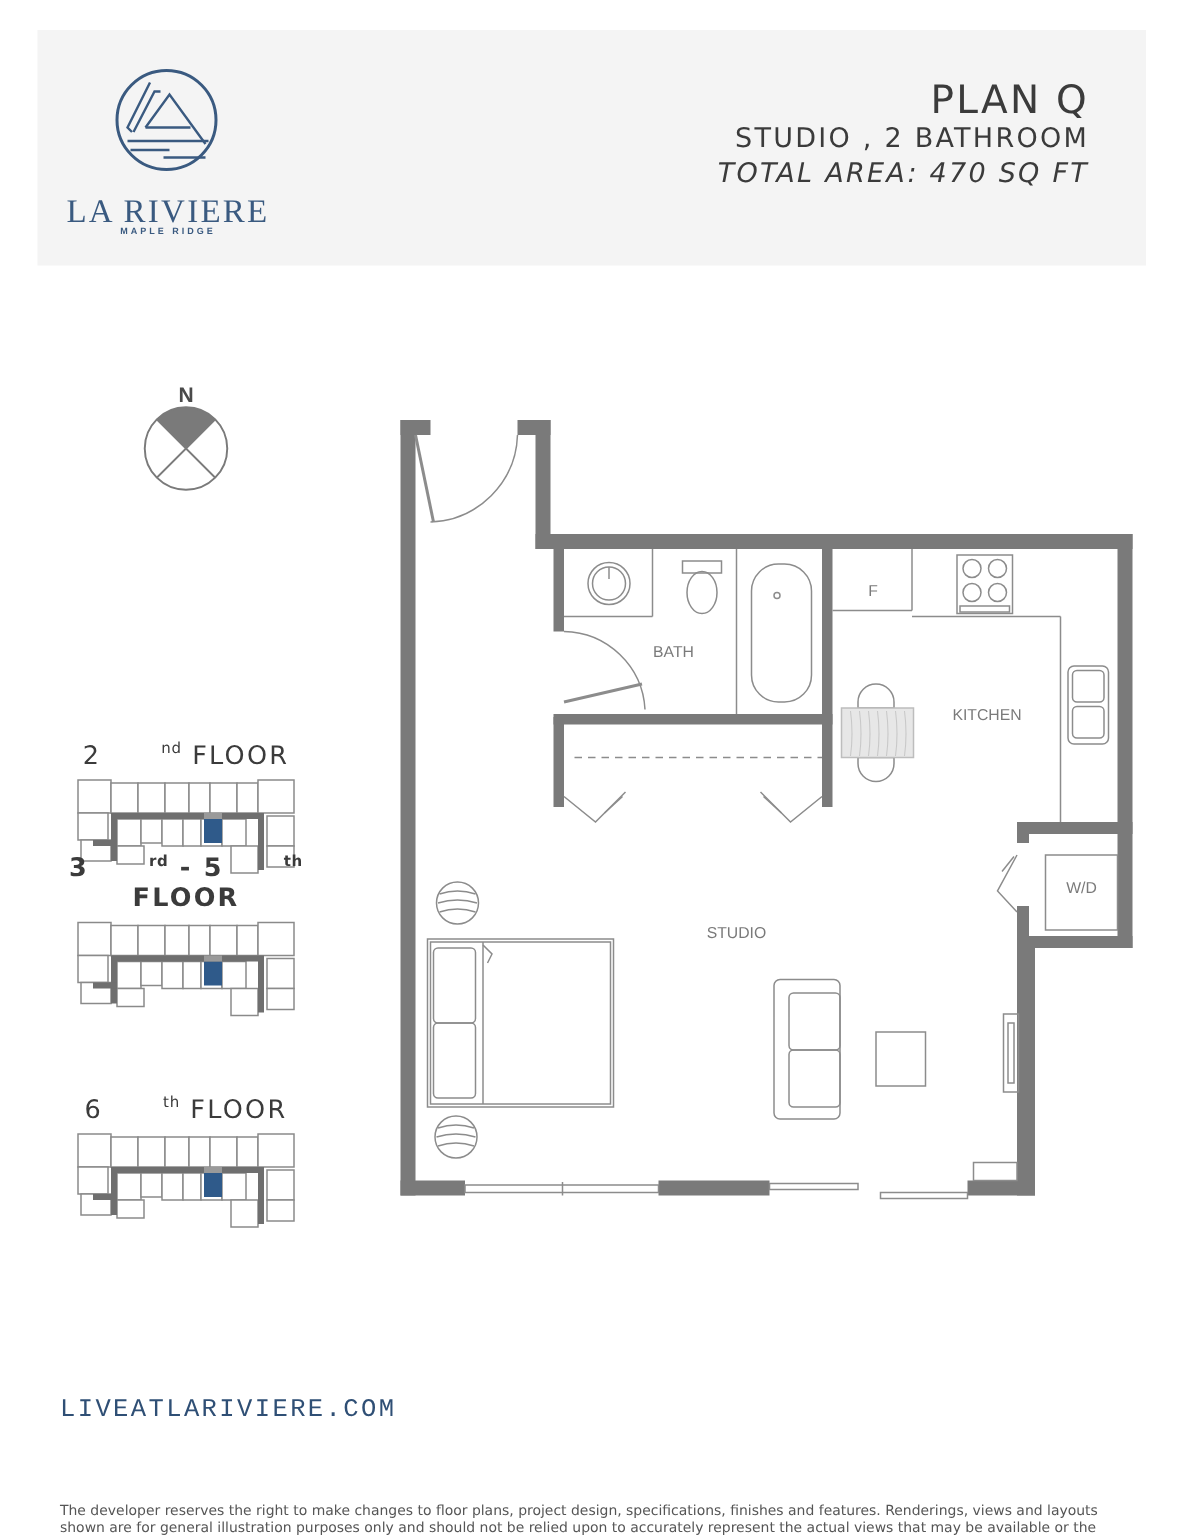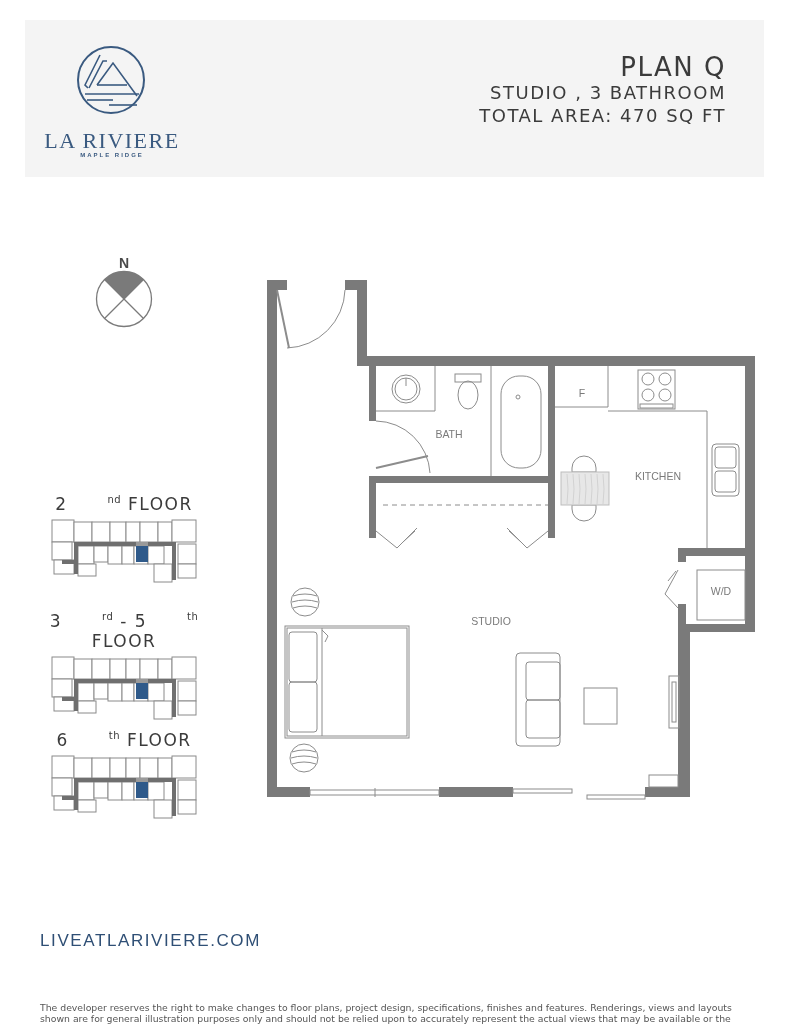--- a/index.html
+++ b/index.html
@@ -25,20 +25,21 @@
       position: absolute; right: 63px; top: 52px; font-size: 26px; letter-spacing: 1.5px; color: #3b3b3b;
       font-family: "DejaVu Sans", sans-serif; font-weight: normal;
     }
     .plan-sub1 {
       position: absolute; right: 63px; top: 82px; font-size: 18px; letter-spacing: 1.5px; color: #3b3b3b;
       font-family: "DejaVu Sans", sans-serif;
     }
     .plan-sub2 {
       position: absolute; right: 63px; top: 105px; font-size: 18px; letter-spacing: 1.5px; color: #3b3b3b;
       font-family: "DejaVu Sans", sans-serif;
+      font-style: italic;
     }
 
     .compass { position: absolute; left: 94px; top: 255px; width: 60px; height: 72px; }
     .compass-n {
       position: absolute; left: 0; top: 0; width: 60px; text-align: center; font-size: 14px;
       font-weight: bold; color: #4a4a4a;
     }
     .compass svg { position: absolute; left: 1px; top: 15px; }
 
     .floor-key { position: absolute; left: 44px; width: 160px; }
@@ -46,21 +47,21 @@
       width: 160px; text-align: center; font-size: 17px; letter-spacing: 1.5px; color: #3b3b3b;
       font-family: "DejaVu Sans", sans-serif;
     }
     .floor-label sup { font-size: 10px; vertical-align: 7px; letter-spacing: 0.5px; padding-left: 40px; }
     .floor-map { display: block; margin-left: 6px; margin-top: 4px; }
 
     .floorplan { position: absolute; left: 265px; top: 278px; }
 
     .website {
       position: absolute; left: 40px; top: 931px; font-size: 17px; letter-spacing: 1.6px;
-      color: #2f4f75; font-family: Liberation Sans, sans-serif;
+      color: #2f4f75; font-family: Liberation Mono, monospace;
     }
     .disclaimer {
       position: absolute; left: 40px; top: 1002px; width: 700px; font-size: 9.3px; line-height: 11px;
       color: #555555; font-family: "DejaVu Sans", sans-serif;
     }
   </style>
 </head>
 <body>
 
 <div class="header-band"></div>
@@ -74,21 +75,21 @@
     <line x1="46" y1="52" x2="76" y2="52" stroke="#3a5a80" stroke-width="1.6"></line>
     <line x1="34" y1="61" x2="88" y2="61" stroke="#3a5a80" stroke-width="1.6"></line>
     <line x1="36" y1="67" x2="62" y2="67" stroke="#3a5a80" stroke-width="1.6"></line>
     <line x1="58" y1="72" x2="86" y2="72" stroke="#3a5a80" stroke-width="1.6"></line>
   </svg>
   <div class="brand-name">LA RIVIERE</div>
   <div class="brand-sub">MAPLE RIDGE</div>
 </div>
 
 <div class="plan-title">PLAN Q</div>
-<div class="plan-sub1">STUDIO , 3 BATHROOM</div>
+<div class="plan-sub1">STUDIO , 2 BATHROOM</div>
 <div class="plan-sub2">TOTAL AREA: 470 SQ FT</div>
 
 <div class="compass">
   <div class="compass-n">N</div>
   <svg width="58" height="58" viewBox="0 0 58 58">
     <path d="M29,29 L9.5,9.5 A27.5,27.5 0 0 1 48.5,9.5 Z" fill="#7a7a7a"></path>
     <circle cx="29" cy="29" r="27.5" fill="none" stroke="#7a7a7a" stroke-width="1.3"></circle>
     <line x1="9.5" y1="9.5" x2="48.5" y2="48.5" stroke="#7a7a7a" stroke-width="1.2"></line>
     <line x1="48.5" y1="9.5" x2="9.5" y2="48.5" stroke="#7a7a7a" stroke-width="1.2"></line>
   </svg>
@@ -121,21 +122,21 @@
       <rect x="128" y="46" width="18" height="14"></rect>
         <rect x="28" y="46" width="18" height="12"></rect>
     </g>
     <path d="M24,24 L126,24 L126,62 L122,62 L122,28 L28,28 L28,56 L24,56 Z" fill="#6f6f6f"></path>
     <path d="M12,42 L28,42 L28,46 L12,46 Z" fill="#6f6f6f"></path>
     <rect x="86" y="28" width="12" height="16" fill="#2f5a8a"></rect>
     <rect x="86" y="24" width="12" height="4" fill="#9a9a9a"></rect>
   </svg>
 </div>
 
-<div class="floor-key" style="top:611px;">
+<div class="floor-key" style="top:569px;font-weight:bold;">
   <div class="floor-label">
     <span>3</span><sup>rd</sup> <span>- 5</span><sup>th</sup> <span>FLOOR</span>
   </div>
   <svg class="floor-map" width="150" height="66" viewBox="0 0 150 66">
     <g fill="#fff" stroke="#8a8a8a" stroke-width="1">
       <rect x="2" y="2" width="22" height="22"></rect>
         <rect x="24" y="4" width="18" height="20"></rect>
       <rect x="42" y="4" width="18" height="20"></rect>
         <rect x="60" y="4" width="16" height="20"></rect>
       <rect x="76" y="4" width="14" height="20"></rect>

